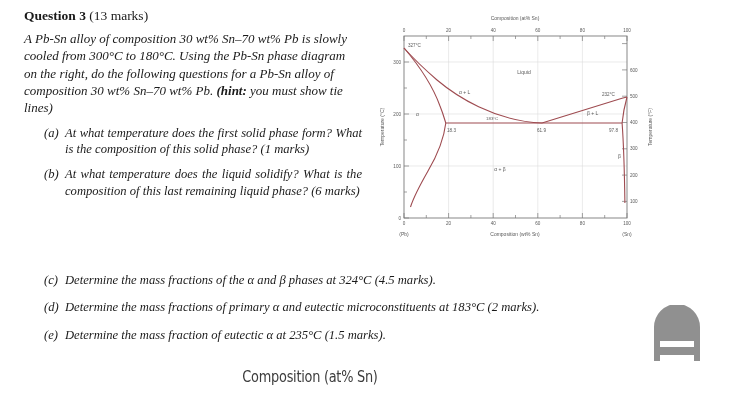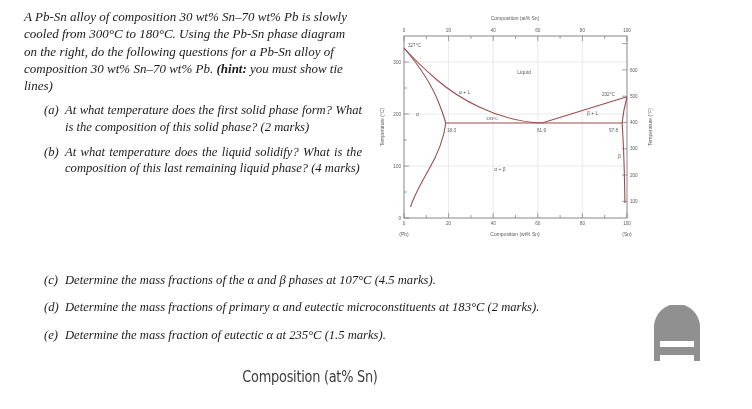--- a/index.html
+++ b/index.html
@@ -116,39 +116,43 @@
     top: 305px;
     width: 58px;
     height: 72px;
   }
 </style>
 </head>
 <body>
 
 <div id="question-block">
 
+  <p id="question-heading">
+    <span class="qnum">Question 3</span>
+    <span class="qmarks">(13 marks)</span>
+  </p>
 
   <p id="intro-paragraph"><span>A Pb-Sn alloy of composition 30 wt% Sn–70 wt% Pb is slowly cooled from 300°C to 180°C. Using the Pb-Sn phase diagram on the right, do the following questions for a Pb-Sn alloy of composition 30 wt% Sn–70 wt% Pb. </span><span class="hint">(hint:</span><span> you must show tie lines)</span></p>
 
   <div id="parts-ab">
     <div class="sub-part">
       <span class="tag">(a)</span>
-      <span class="body">At what temperature does the first solid phase form? What is the composition of this solid phase? (2 marks)</span>
+      <span class="body">At what temperature does the first solid phase form? What is the composition of this solid phase? (1 marks)</span>
     </div>
     <div class="sub-part">
       <span class="tag">(b)</span>
-      <span class="body">At what temperature does the liquid solidify? What is the composition of this last remaining liquid phase? (4 marks)</span>
+      <span class="body">At what temperature does the liquid solidify? What is the composition of this last remaining liquid phase? (6 marks)</span>
     </div>
   </div>
 </div>
 
 <div id="parts-cde">
   <div class="sub-part">
     <span class="tag">(c)</span>
-    <span class="body">Determine the mass fractions of the α and β phases at 107°C (4.5 marks).</span>
+    <span class="body">Determine the mass fractions of the α and β phases at 324°C (4.5 marks).</span>
   </div>
   <div class="sub-part">
     <span class="tag">(d)</span>
     <span class="body">Determine the mass fractions of primary α and eutectic microconstituents at 183°C (2 marks).</span>
   </div>
   <div class="sub-part">
     <span class="tag">(e)</span>
     <span class="body">Determine the mass fraction of eutectic α at 235°C (1.5 marks).</span>
   </div>
 </div>

